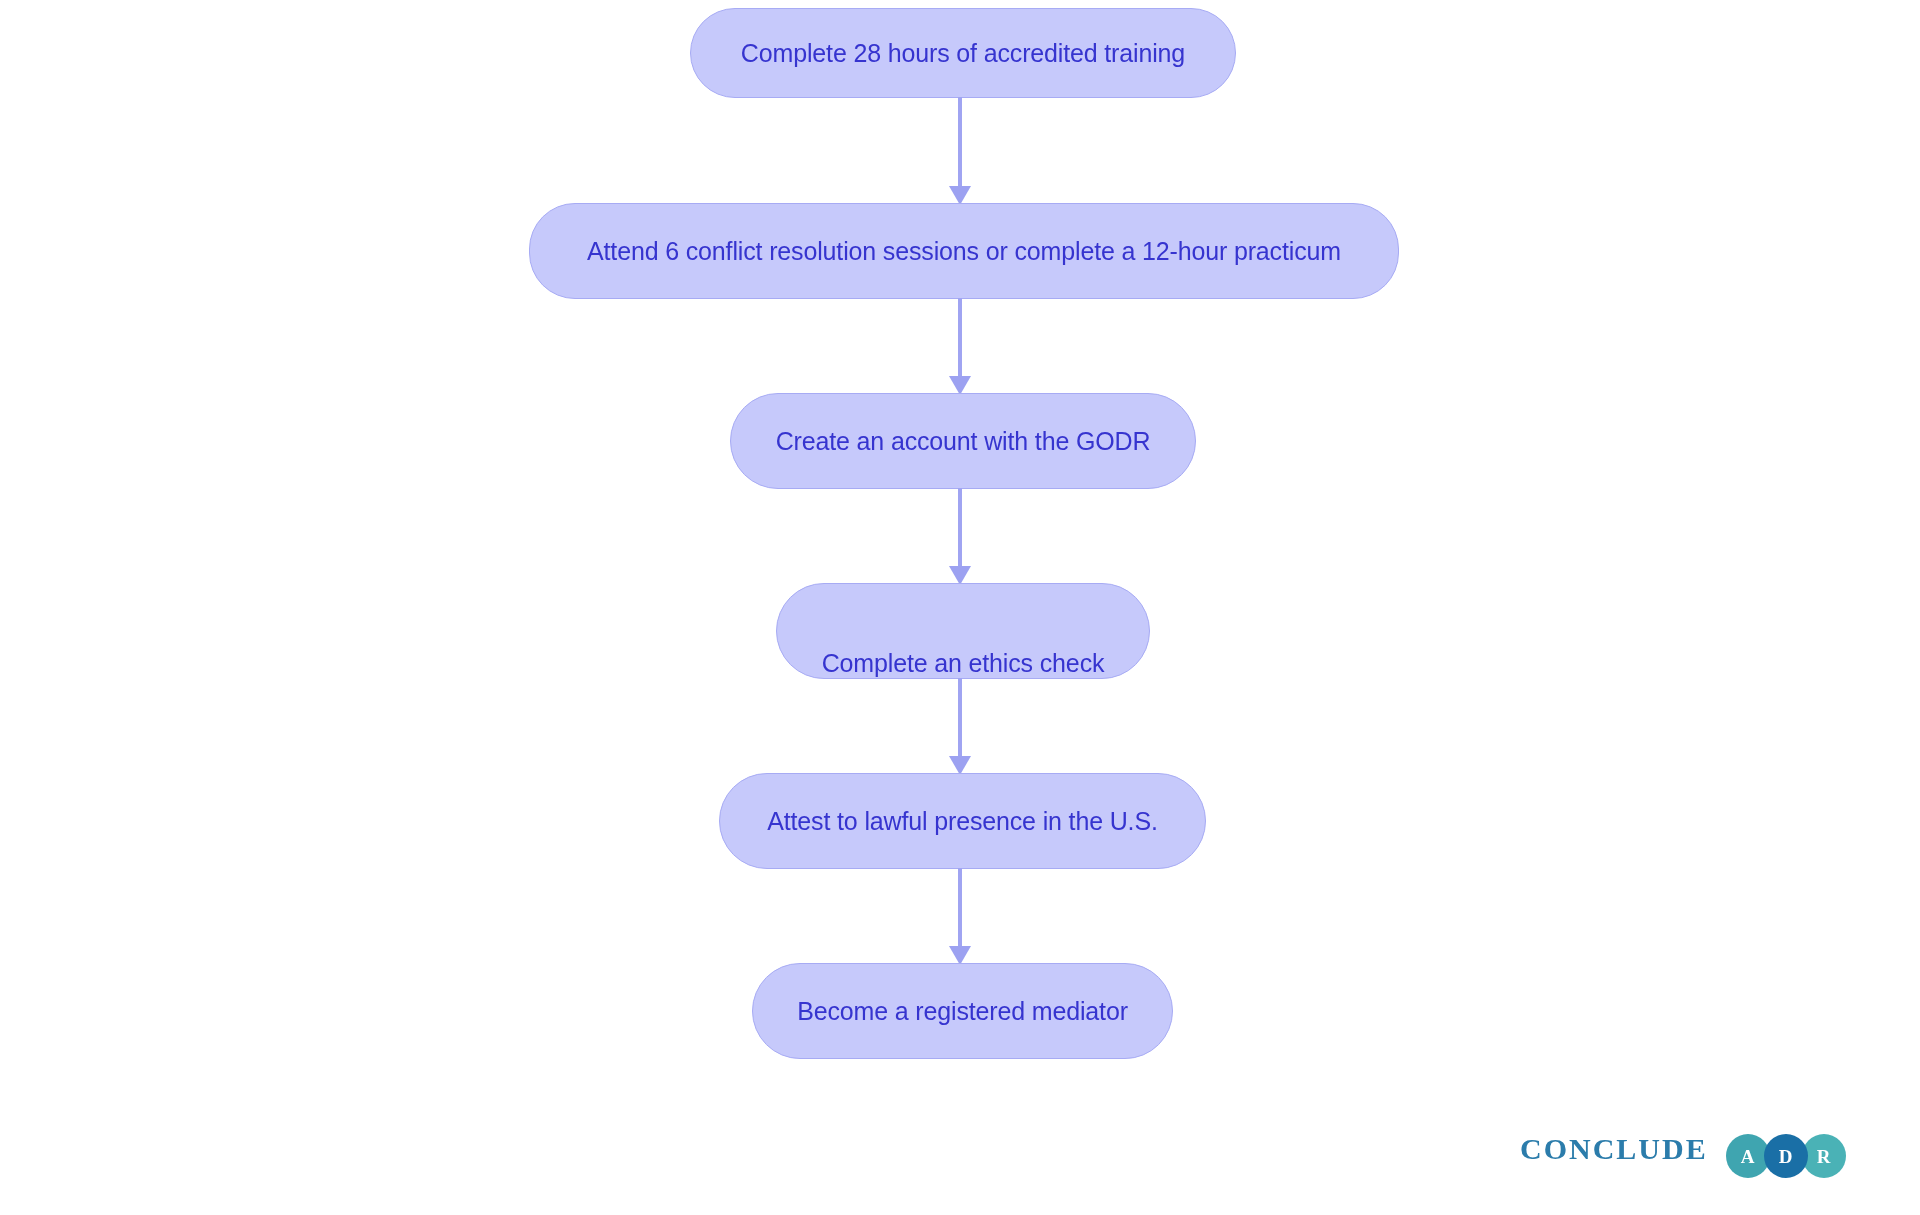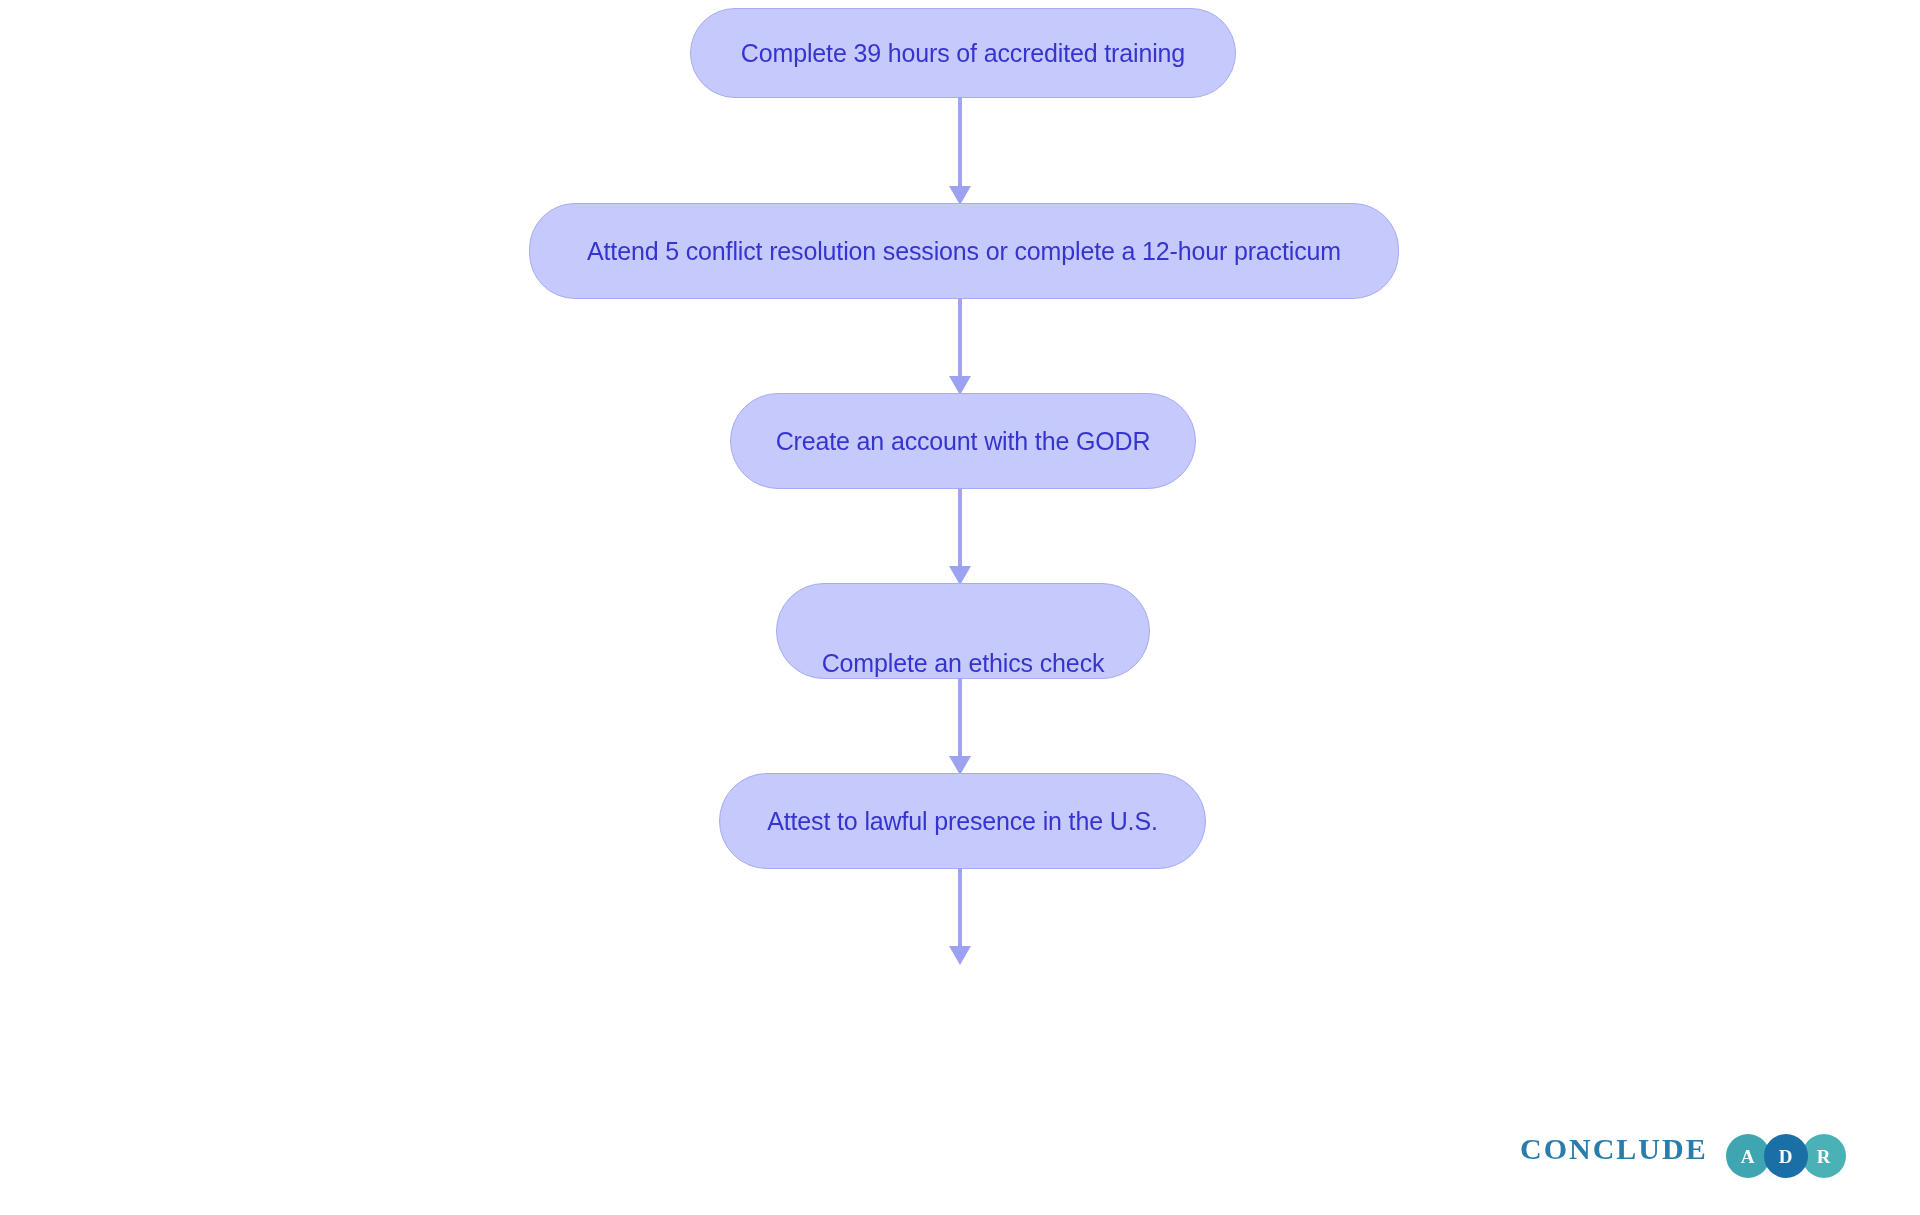--- a/index.html
+++ b/index.html
@@ -134,30 +134,30 @@
   .brand-circle.c-a { background: #3fa5b0; margin-right: -6px; }
   .brand-circle.c-d { background: #1a6fa6; margin-right: -6px; position: relative; z-index: 2; }
   .brand-circle.c-r { background: #4ab2b6; position: relative; z-index: 1; }
 </style>
 </head>
 <body>
 
 <div id="flow-canvas">
 
   <div class="flow-node node-1">
-    <span>Complete 39 hours of accredited training</span>
+    <span>Complete 28 hours of accredited training</span>
   </div>
 
   <div class="connector conn-1">
     <div class="stem"></div>
     <div class="head"></div>
   </div>
 
   <div class="flow-node node-2">
-    <span>Attend 5 conflict resolution sessions or complete a 12-hour practicum</span>
+    <span>Attend 6 conflict resolution sessions or complete a 12-hour practicum</span>
   </div>
 
   <div class="connector conn-2">
     <div class="stem"></div>
     <div class="head"></div>
   </div>
 
   <div class="flow-node node-3">
     <span>Create an account with the GODR</span>
   </div>
@@ -178,20 +178,23 @@
 
   <div class="flow-node node-5">
     <span>Attest to lawful presence in the U.S.</span>
   </div>
 
   <div class="connector conn-5">
     <div class="stem"></div>
     <div class="head"></div>
   </div>
 
+  <div class="flow-node node-6">
+    <span>Become a registered mediator</span>
+  </div>
 
 </div>
 
 <div id="brand-logo">
   <div id="brand-wordmark">CONCLUDE</div>
   <div id="brand-circles">
     <div class="brand-circle c-a">A</div>
     <div class="brand-circle c-d">D</div>
     <div class="brand-circle c-r">R</div>
   </div>

